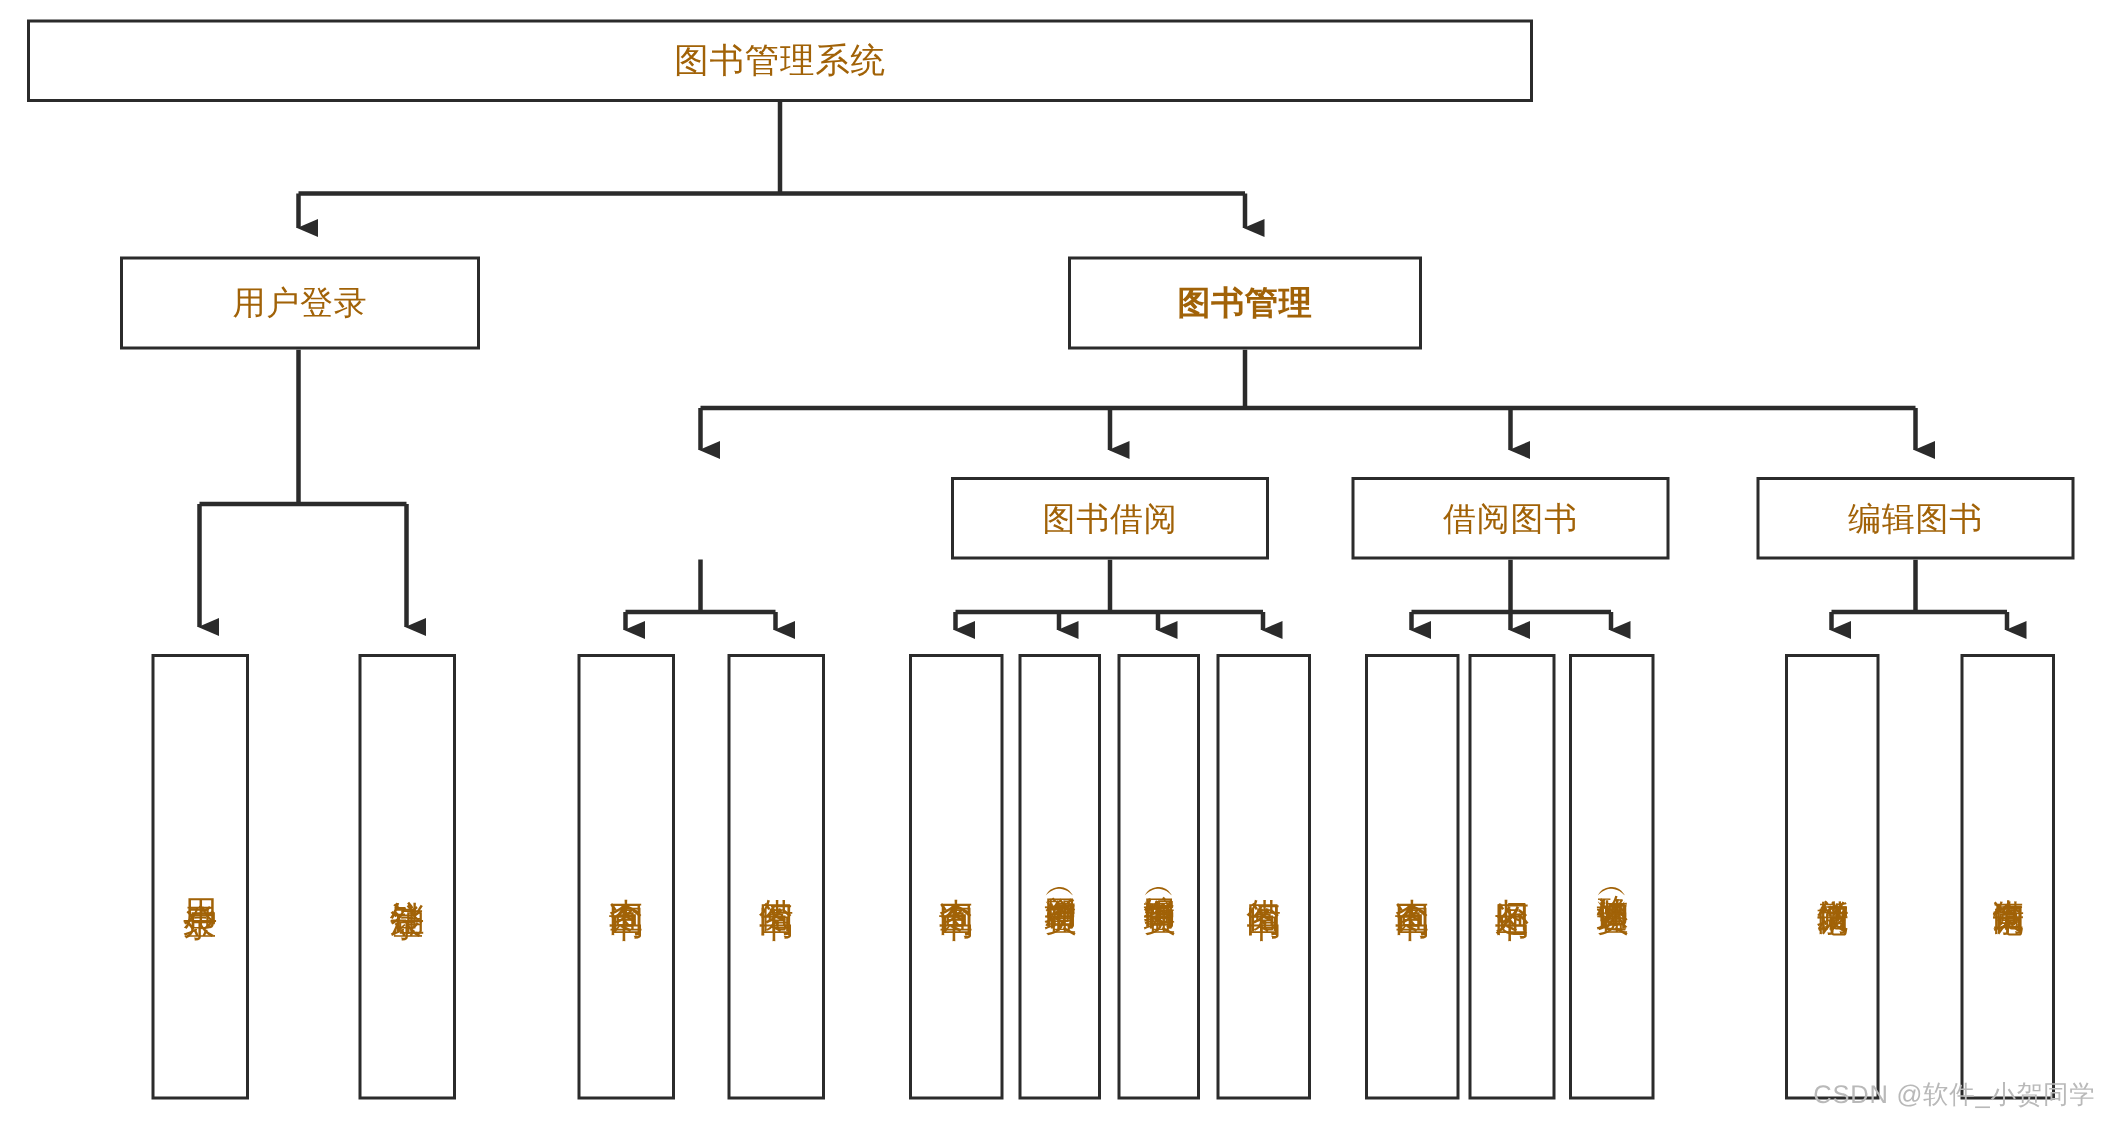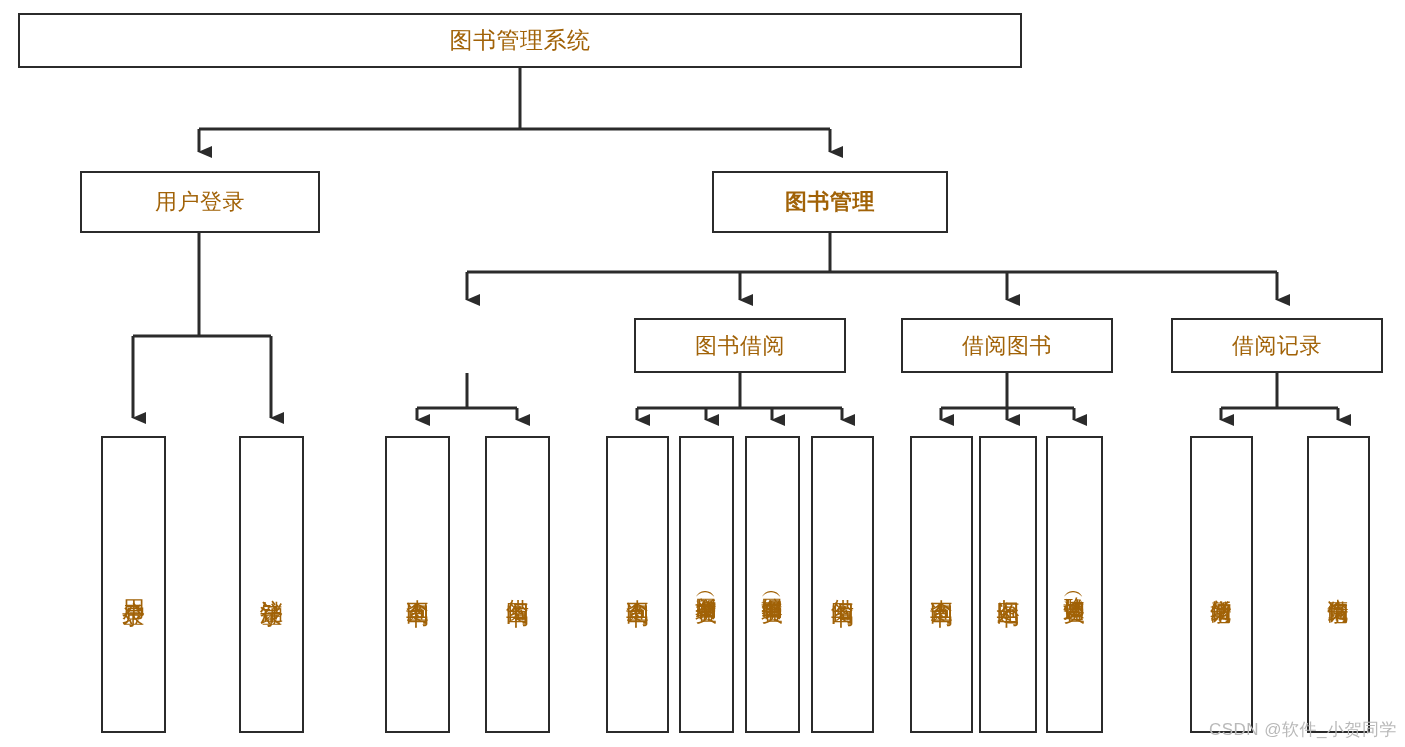--- a/index.html
+++ b/index.html
@@ -151,21 +151,21 @@
 
   <div class="node horiz" style="left:634px; top:318px; width:212px; height:55px;">
     <span class="node-label">图书借阅</span>
   </div>
 
   <div class="node horiz" style="left:901px; top:318px; width:212px; height:55px;">
     <span class="node-label">借阅图书</span>
   </div>
 
   <div class="node horiz" style="left:1171px; top:318px; width:212px; height:55px;">
-    <span class="node-label">借阅记录</span>
+    <span class="node-label">编辑图书</span>
   </div>
 
   <div class="node vert" style="left:101px; top:436px; width:65px; height:297px;">
     <span class="node-label">用户登录</span>
   </div>
 
   <div class="node vert" style="left:239px; top:436px; width:65px; height:297px;">
     <span class="node-label">注销登录</span>
   </div>
 

